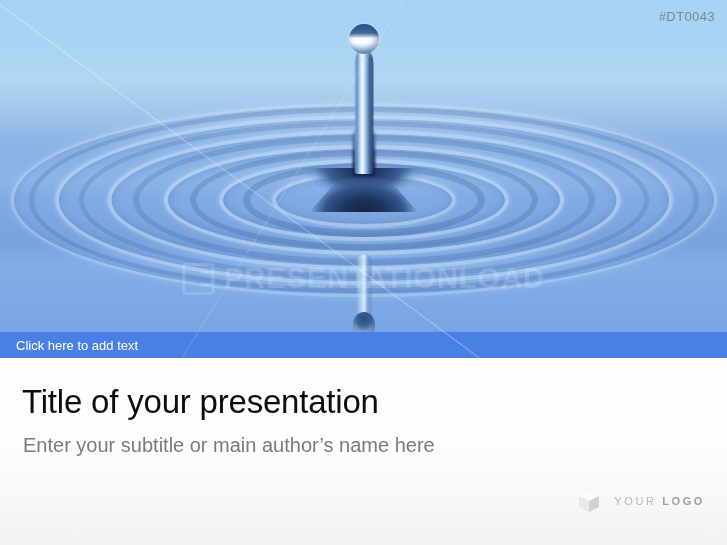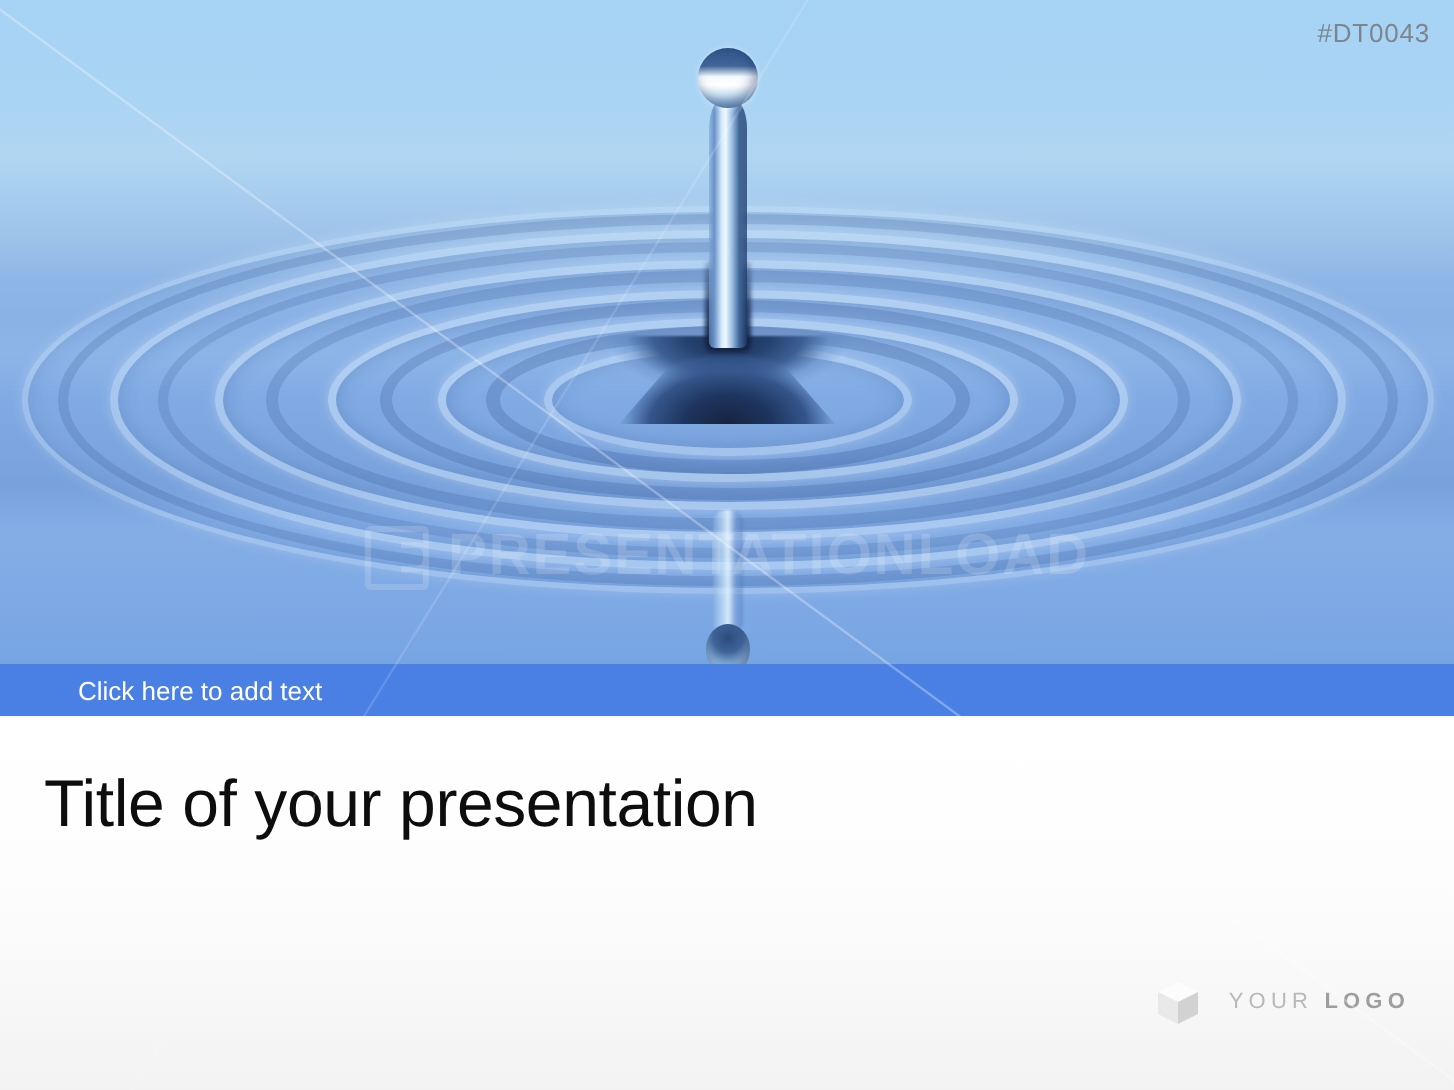--- a/index.html
+++ b/index.html
@@ -241,21 +241,21 @@
     top: 332px;
     width: 727px;
     height: 26px;
     background: #4a80e4;
     display: flex;
     align-items: center;
   }
   .caption-text {
     color: #ffffff;
     font-size: 13px;
-    padding-left: 39px;
+    padding-left: 16px;
     line-height: 1;
   }
 
   
   .text-area {
     position: absolute;
     left: 0;
     top: 358px;
     width: 727px;
     height: 187px;
@@ -358,20 +358,21 @@
 
     <div class="slide-code">#DT0043</div>
   </div>
 
   <div class="caption-bar">
     <span class="caption-text">Click here to add text</span>
   </div>
 
   <div class="text-area">
     <div class="title">Title of your presentation</div>
+    <div class="subtitle">Enter your subtitle or main author’s name here</div>
 
     <div class="logo-block">
       <span class="logo-cube">
         <svg width="26" height="26" viewBox="0 0 26 26">
           <polygon points="3,8 13,3 23,8 13,13" fill="#fcfcfc"></polygon>
           <polygon points="3,8 13,13 13,24 3,19" fill="#e9e9e9"></polygon>
           <polygon points="23,8 13,13 13,24 23,19" fill="#d2d2d2"></polygon>
         </svg>
       </span>
       <span class="logo-text"><span>YOUR </span><b>LOGO</b></span>

